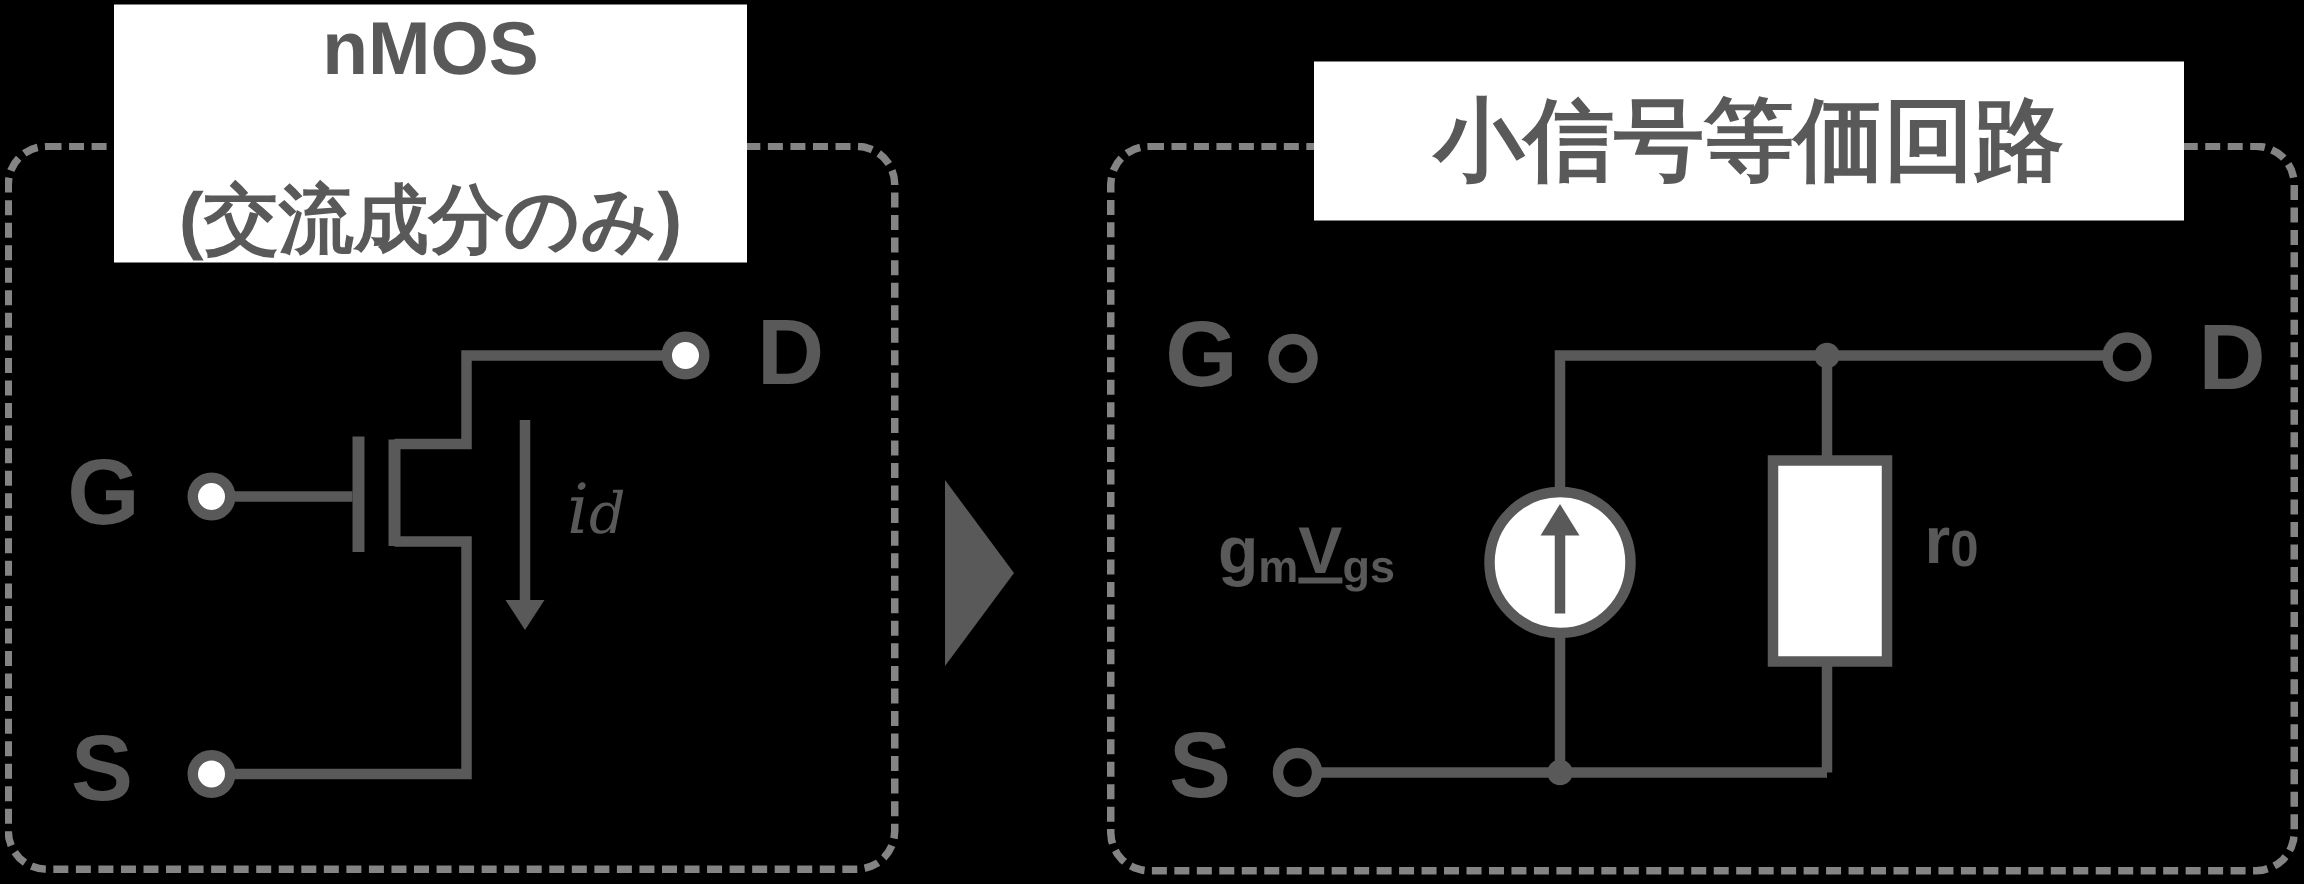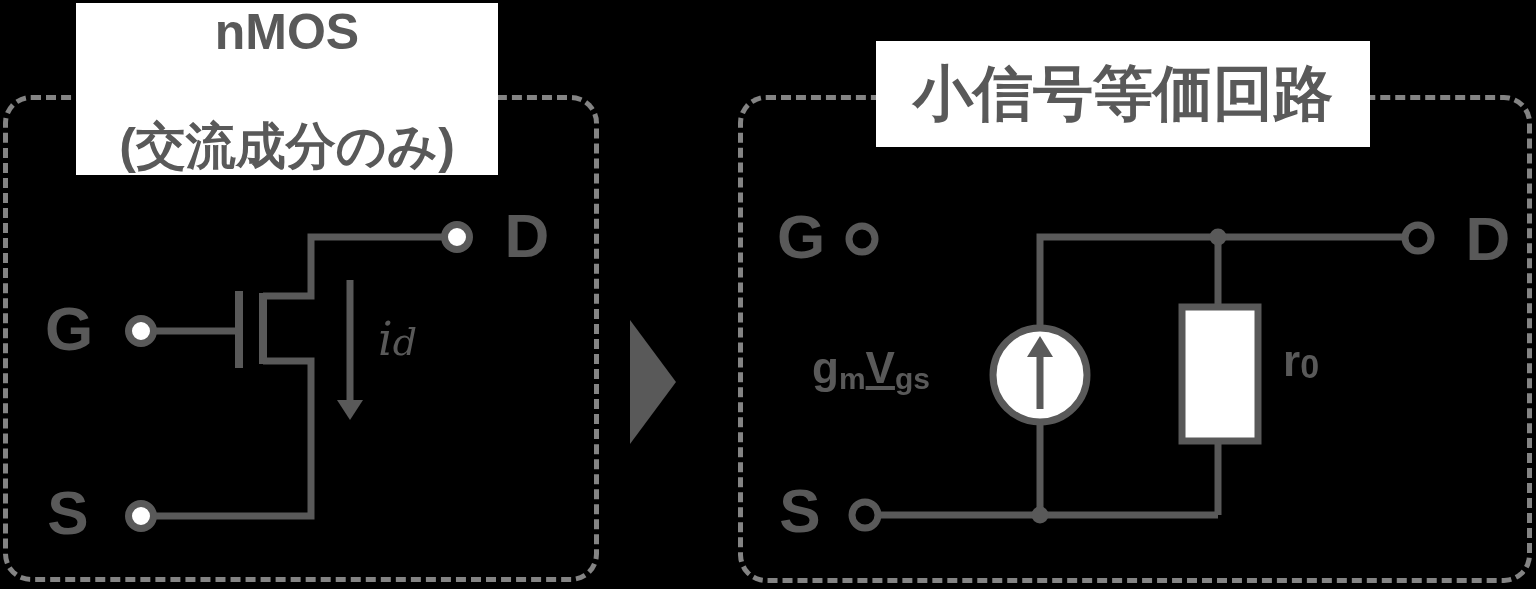--- a/index.html
+++ b/index.html
@@ -15,21 +15,21 @@
     border:5px dashed var(--border);border-radius:28px;z-index:0;
   }
   .panel-left{left:3px;top:95px;width:596px;height:487px;}
   .panel-right{left:738px;top:95px;width:794px;height:488px;}
   .titlebox{
     position:absolute;background:var(--box);color:var(--ink);
     font-weight:bold;text-align:center;z-index:2;
     display:flex;flex-direction:column;justify-content:center;align-items:center;
   }
   .titlebox-left{left:76px;top:3px;width:422px;height:172px;font-size:50px;line-height:78px;gap:36px;}
-  .titlebox-right{left:876px;top:41px;width:494px;height:106px;font-size:60px;line-height:106px;}
+  .titlebox-right{left:876px;top:41px;width:580px;height:106px;font-size:60px;line-height:106px;}
   .svg-layer{position:absolute;left:0;top:0;width:1536px;height:589px;z-index:1;}
   .wire{stroke:var(--ink);stroke-width:7;fill:none;stroke-linecap:butt;stroke-linejoin:miter;}
   .bar{stroke:var(--ink);stroke-width:8;fill:none;}
   .node-filled{fill:var(--box);stroke:var(--ink);stroke-width:7;}
   .node-open{fill:var(--bg);stroke:var(--ink);stroke-width:7;}
   .dot{fill:var(--ink);stroke:none;}
   .solid{fill:var(--ink);stroke:none;}
   .term{
     position:absolute;color:var(--ink);font-weight:bold;font-size:62px;
     transform:translate(-50%,-50%);z-index:2;white-space:nowrap;line-height:1;

